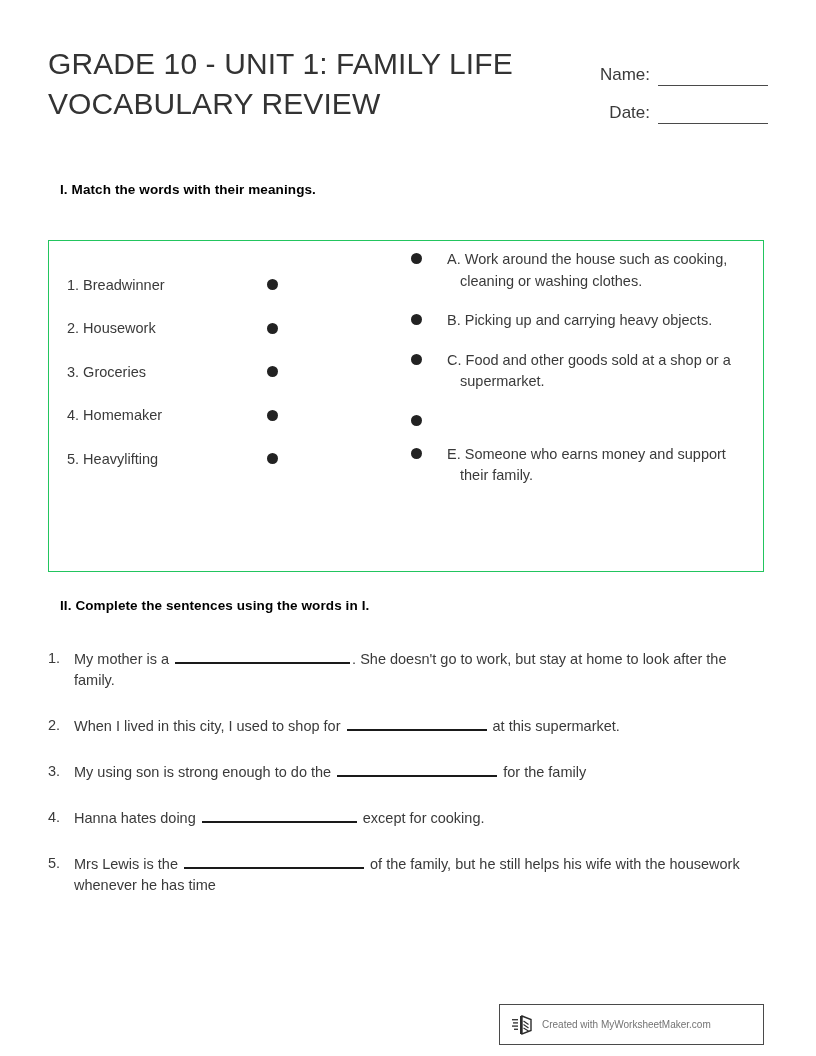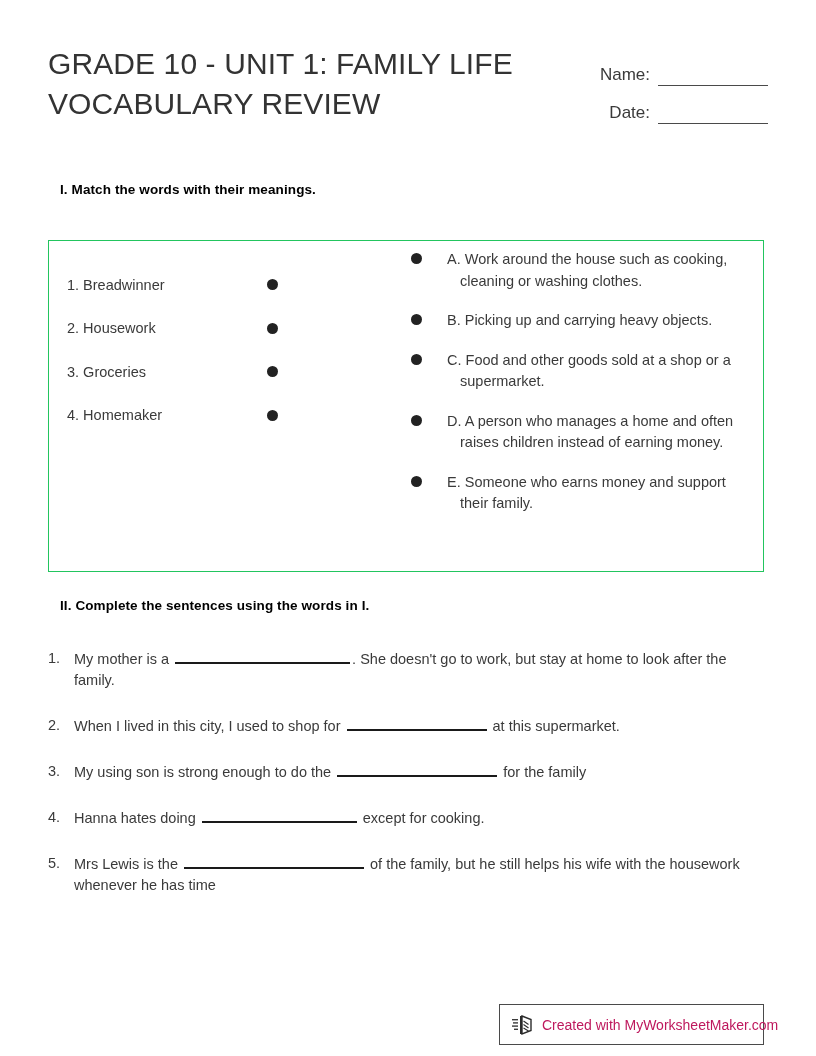--- a/index.html
+++ b/index.html
@@ -194,22 +194,22 @@
     align-items: center;
     padding-left: 12px;
   }
   #badge-icon {
     width: 24px;
     height: 22px;
     flex: 0 0 auto;
     margin-right: 6px;
   }
   #badge-text {
-    font-size: 14px;
-    color: #be185d;
+    font-size: 10px;
+    color: #737373;
     white-space: nowrap;
   }
 </style>
 </head>
 <body>
 
 <div id="header">
 
   <div id="worksheet-title">
     <span>GRADE 10 - UNIT 1: FAMILY LIFE</span>
@@ -256,20 +256,26 @@
         </span>
     </div>
 
     <div class="word-row">
       <span class="word-label">4. Homemaker</span>
       <span class="word-dot-cell">
           <span class="dot"></span>
         </span>
     </div>
 
+    <div class="word-row">
+      <span class="word-label">5. Heavylifting</span>
+      <span class="word-dot-cell">
+          <span class="dot"></span>
+        </span>
+    </div>
 
   </div>
 
   <div id="match-right">
 
     <div class="def-row">
       <span class="def-dot-cell">
           <span class="dot"></span>
         </span>
       <span class="def-text">A. Work around the house such as cooking, cleaning or washing clothes.</span>
@@ -286,21 +292,20 @@
       <span class="def-dot-cell">
           <span class="dot"></span>
         </span>
       <span class="def-text">C. Food and other goods sold at a shop or a supermarket.</span>
     </div>
 
     <div class="def-row">
       <span class="def-dot-cell">
           <span class="dot"></span>
         </span>
-      <span class="def-text">D. A person who manages a home and often raises children instead of earning money.</span>
     </div>
 
     <div class="def-row">
       <span class="def-dot-cell">
           <span class="dot"></span>
         </span>
       <span class="def-text">E. Someone who earns money and support their family.</span>
     </div>
 
   </div>

